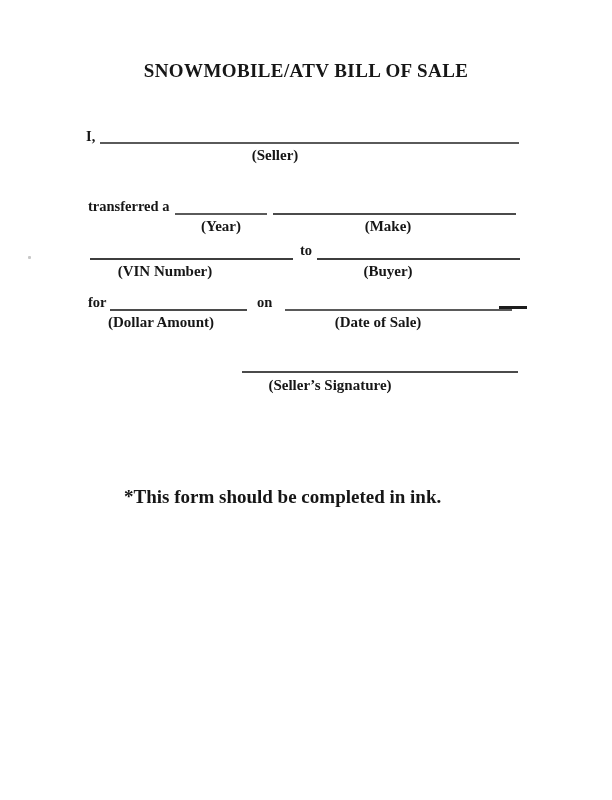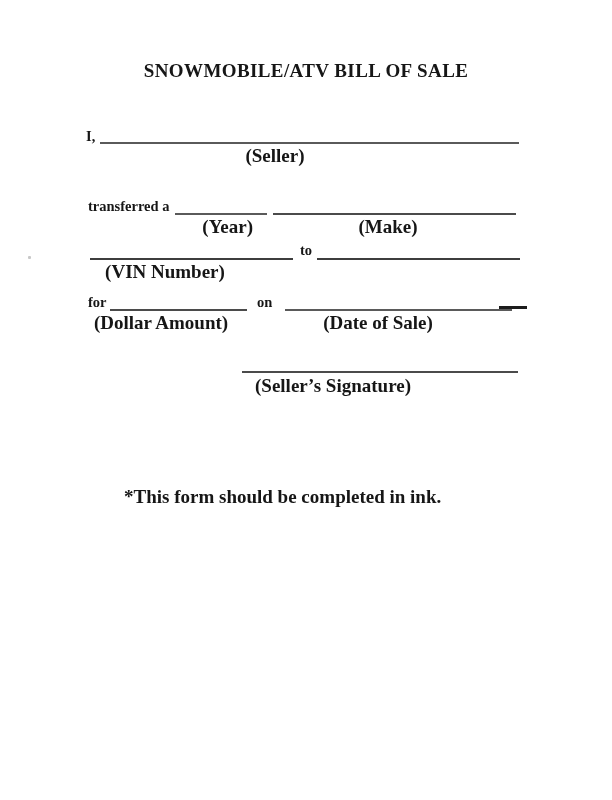--- a/index.html
+++ b/index.html
@@ -23,21 +23,21 @@
     white-space: nowrap;
   }
   .txt {
     position: absolute;
     font-size: 14.5px;
     line-height: 18px;
     white-space: nowrap;
   }
   .lbl {
     position: absolute;
-    font-size: 19px;
+    font-size: 15px;
     line-height: 17px;
     text-align: center;
     white-space: nowrap;
   }
   .fill-line {
     position: absolute;
     height: 18px;
     font-size: 14.5px;
     line-height: 18px;
     border-bottom: 2px solid #4b4b4b;
@@ -74,27 +74,28 @@
 
   <h1 class="title">SNOWMOBILE/ATV BILL OF SALE</h1>
 
   <span class="txt" style="left:86px; top:127px;">I,</span>
   <div class="fill-line line-soft" style="left:100px; top:126px; width:419px;"></div>
   <span class="lbl" style="left:200px; top:147px; width:150px;">(Seller)</span>
 
   <span class="txt" style="left:88px; top:197px;">transferred a</span>
   <div class="fill-line line-soft" style="left:175px; top:197px; width:92px;"></div>
   <div class="fill-line" style="left:273px; top:197px; width:243px;"></div>
-  <span class="lbl" style="left:153px; top:218px; width:100px;text-align:right;">(Year)</span>
+  <span class="lbl" style="left:171px; top:218px; width:100px;">(Year)</span>
   <span class="lbl" style="left:313px; top:218px; width:150px;">(Make)</span>
 
   <div class="fill-line line-dark" style="left:90px; top:242px; width:203px;"></div>
   <span class="txt" style="left:300px; top:241px;">to</span>
   <div class="fill-line line-dark" style="left:317px; top:242px; width:203px;"></div>
   <span class="lbl" style="left:90px; top:263px; width:150px;">(VIN Number)</span>
+  <span class="lbl" style="left:313px; top:263px; width:150px;">(Buyer)</span>
 
   <span class="txt" style="left:88px; top:293px;">for</span>
   <div class="fill-line" style="left:110px; top:293px; width:137px;"></div>
   <span class="txt" style="left:257px; top:293px;">on</span>
   <div class="fill-line line-soft" style="left:285px; top:293px; width:227px;"></div>
   <div class="end-dash" style="left:499px; top:306px; width:28px;"></div>
   <span class="lbl" style="left:86px; top:314px; width:150px;">(Dollar Amount)</span>
   <span class="lbl" style="left:303px; top:314px; width:150px;">(Date of Sale)</span>
 
   <div class="fill-line" style="left:242px; top:355px; width:276px;"></div>

